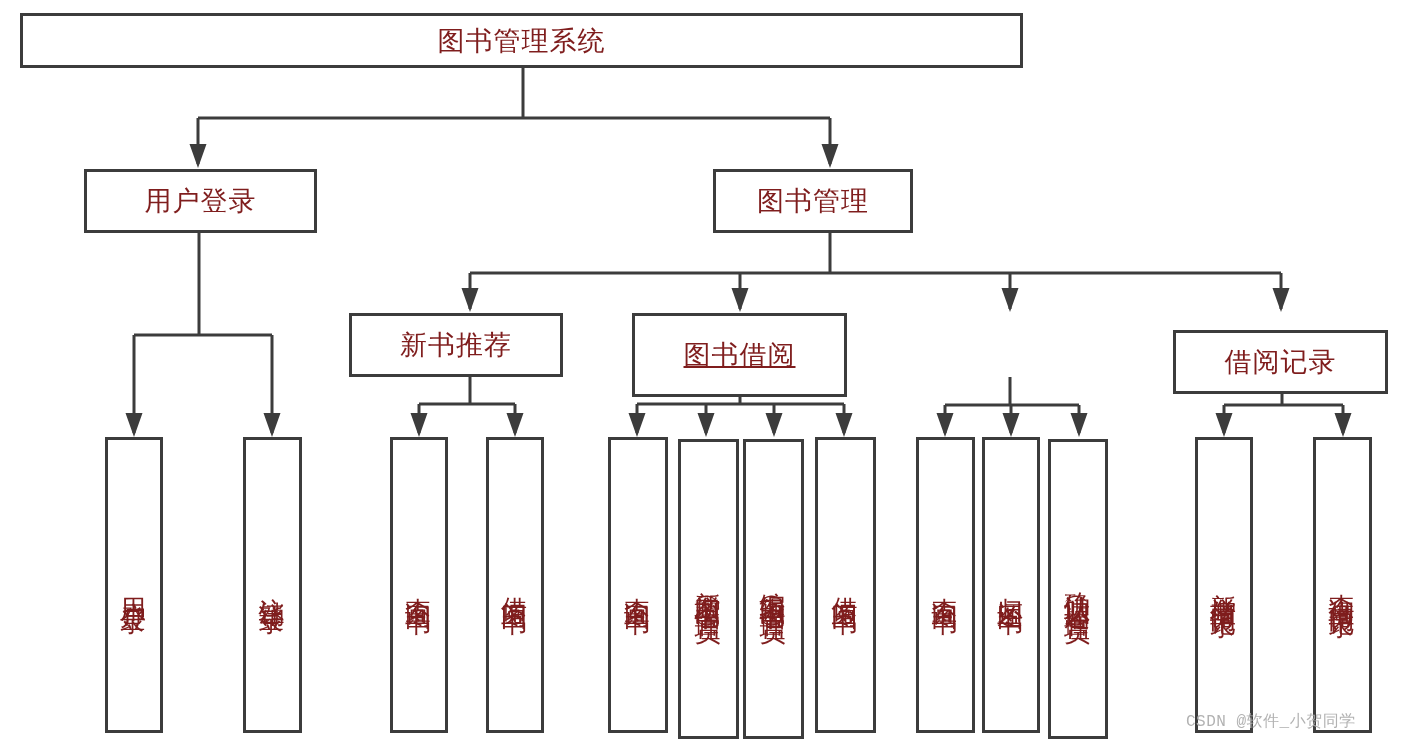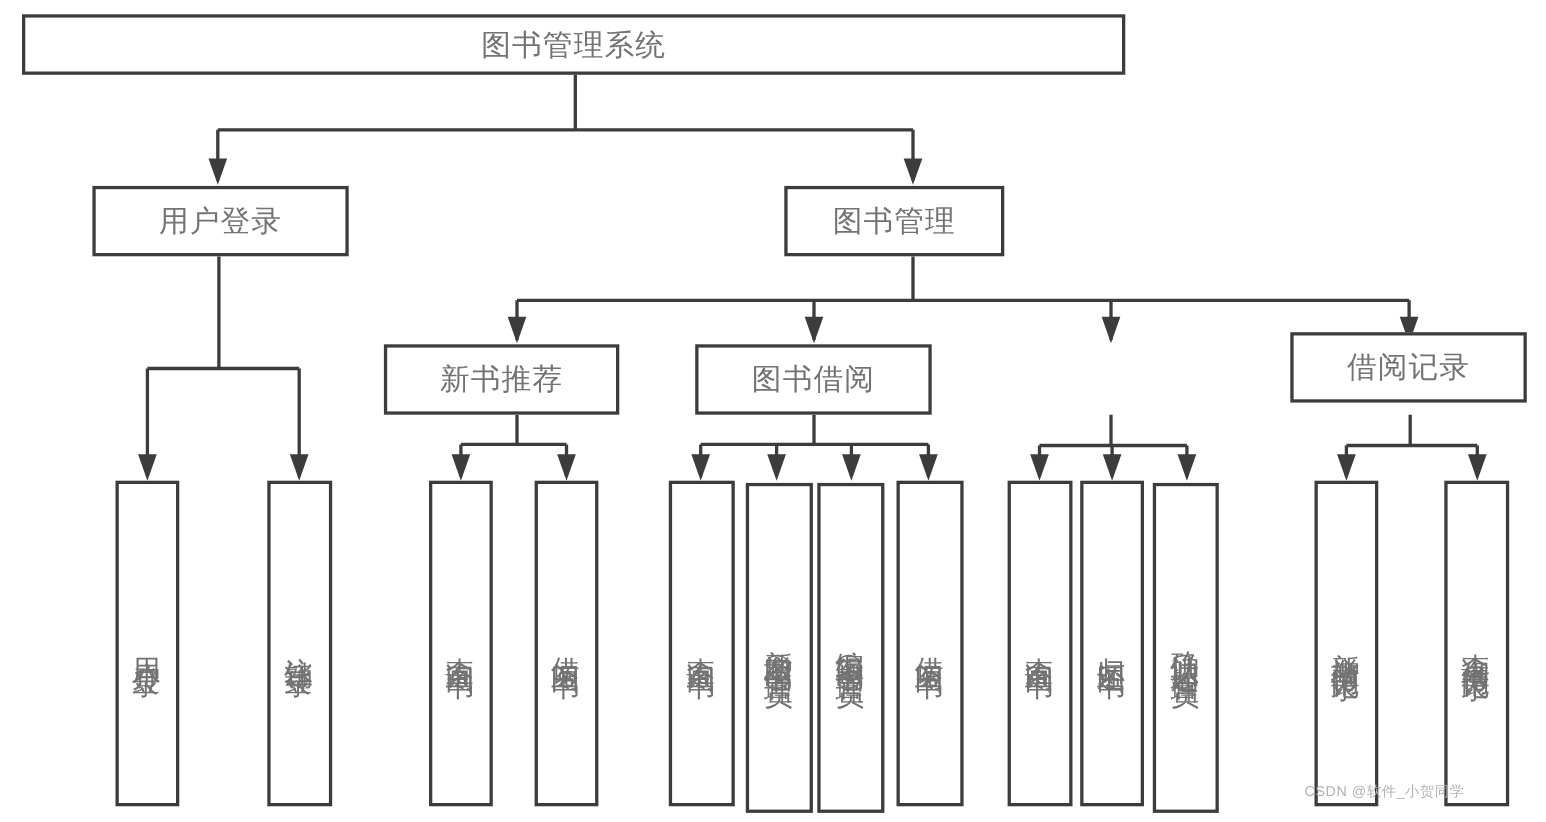--- a/index.html
+++ b/index.html
@@ -3,32 +3,32 @@
 <meta charset="utf-8">
 <style>
   html,body{margin:0;padding:0;background:#fff;}
   .stage{
     position:relative;width:1405px;height:747px;background:#ffffff;
     font-family:"Liberation Sans","DejaVu Sans",sans-serif;overflow:hidden;
   }
   .connectors{position:absolute;left:0;top:0;z-index:1;}
   .node{
     position:absolute;box-sizing:border-box;background:#ffffff;
-    border:3px solid #3c3c3c;color:#737373;
+    border:3px solid #3c3c3c;color:#7f1d1d;
     display:flex;align-items:center;justify-content:center;
     z-index:2;
   }
   .hlabel{font-size:27px;letter-spacing:1px;white-space:nowrap;}
   .vnode .vlabel{
     writing-mode:vertical-rl;text-orientation:mixed;
     font-size:26px;letter-spacing:4px;white-space:nowrap;
   }
   .watermark{
     position:absolute;left:1186px;top:711px;z-index:3;
-    font-size:13px;letter-spacing:0.5px;color:#b2b2b2;white-space:nowrap;
+    font-size:16px;letter-spacing:0.5px;color:#b2b2b2;white-space:nowrap;font-family:Liberation Mono, monospace;
   }
 </style>
 </head>
 <body>
 
 <div class="stage">
 
   <svg class="connectors" width="1405" height="747" viewBox="0 0 1405 747" aria-hidden="true">
 
     <path d="M523 68 V118 M198 118 H830 M198 118 V164 M830 118 V164" fill="none" stroke="#3c3c3c" stroke-width="3"></path>
@@ -74,24 +74,24 @@
   <div class="node" style="left:84px;top:169px;width:233px;height:64px;">
     <span class="hlabel">用户登录</span>
   </div>
   <div class="node" style="left:713px;top:169px;width:200px;height:64px;">
     <span class="hlabel">图书管理</span>
   </div>
 
   <div class="node" style="left:349px;top:313px;width:214px;height:64px;">
     <span class="hlabel">新书推荐</span>
   </div>
-  <div class="node" style="left:632px;top:313px;width:215px;height:64px;">
+  <div class="node" style="left:632px;top:313px;width:215px;height:84px;text-decoration:underline;">
     <span class="hlabel">图书借阅</span>
   </div>
-  <div class="node" style="left:1173px;top:302px;width:215px;height:64px;justify-content:center;">
+  <div class="node" style="left:1173px;top:330px;width:215px;height:64px;justify-content:center;">
     <span class="hlabel">借阅记录</span>
   </div>
 
   <div class="node vnode" style="left:105px;top:437px;width:58px;height:296px;">
     <span class="vlabel">用户登录</span>
   </div>
   <div class="node vnode" style="left:243px;top:437px;width:59px;height:296px;">
     <span class="vlabel">注销登录</span>
   </div>
 

